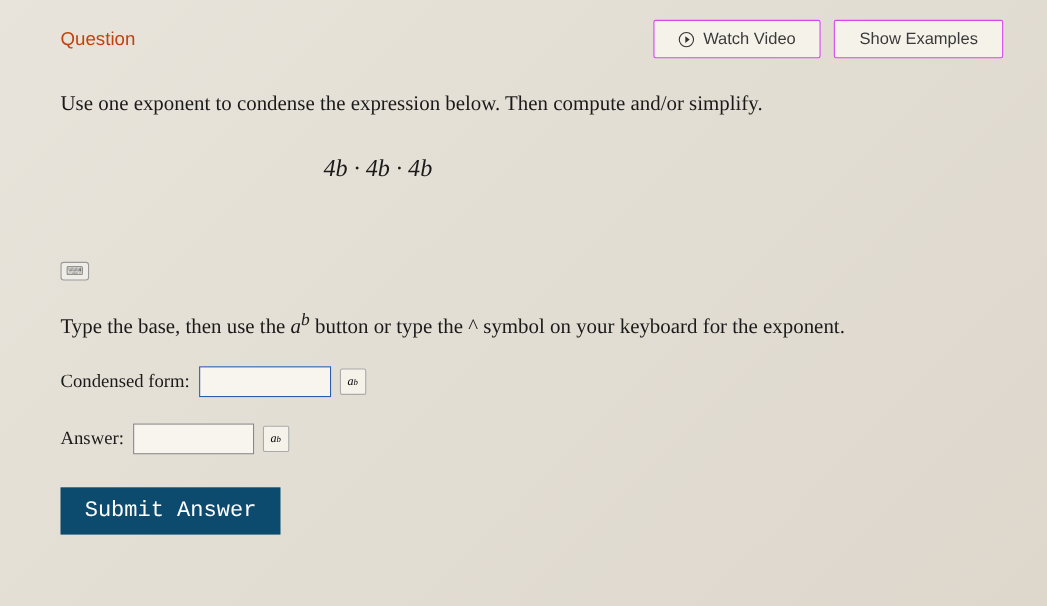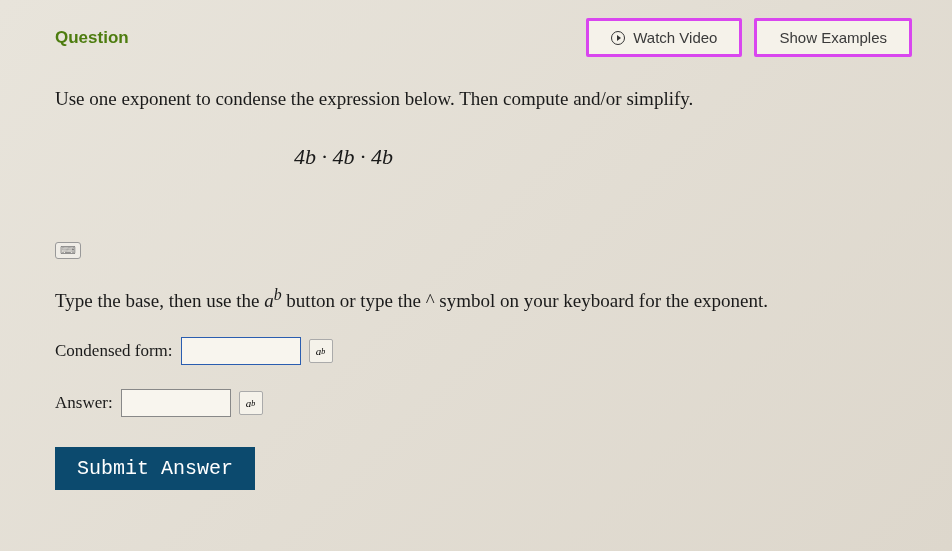--- a/index.html
+++ b/index.html
@@ -12,32 +12,32 @@
       color: #1a1a1a;
       position: relative;
     }
     .header-row {
       display: flex;
       align-items: center;
       justify-content: space-between;
       margin-bottom: 28px;
     }
     .question-label {
-      font-weight: bold;
+      font-weight: normal;
       font-size: 17px;
-      color: #4d7c0f;
+      color: #c2410c;
       font-family: Arial, sans-serif;
     }
     .header-buttons {
       display: flex;
       gap: 12px;
     }
     .btn-outline {
       background: #f5f2ea;
-      border: 3px solid #d946ef;
+      border: 1px solid #d946ef;
       padding: 8px 22px;
       font-size: 15px;
       color: #3a3a3a;
       font-family: Arial, sans-serif;
       display: flex;
       align-items: center;
       gap: 8px;
       cursor: pointer;
       border-radius: 2px;
     }

